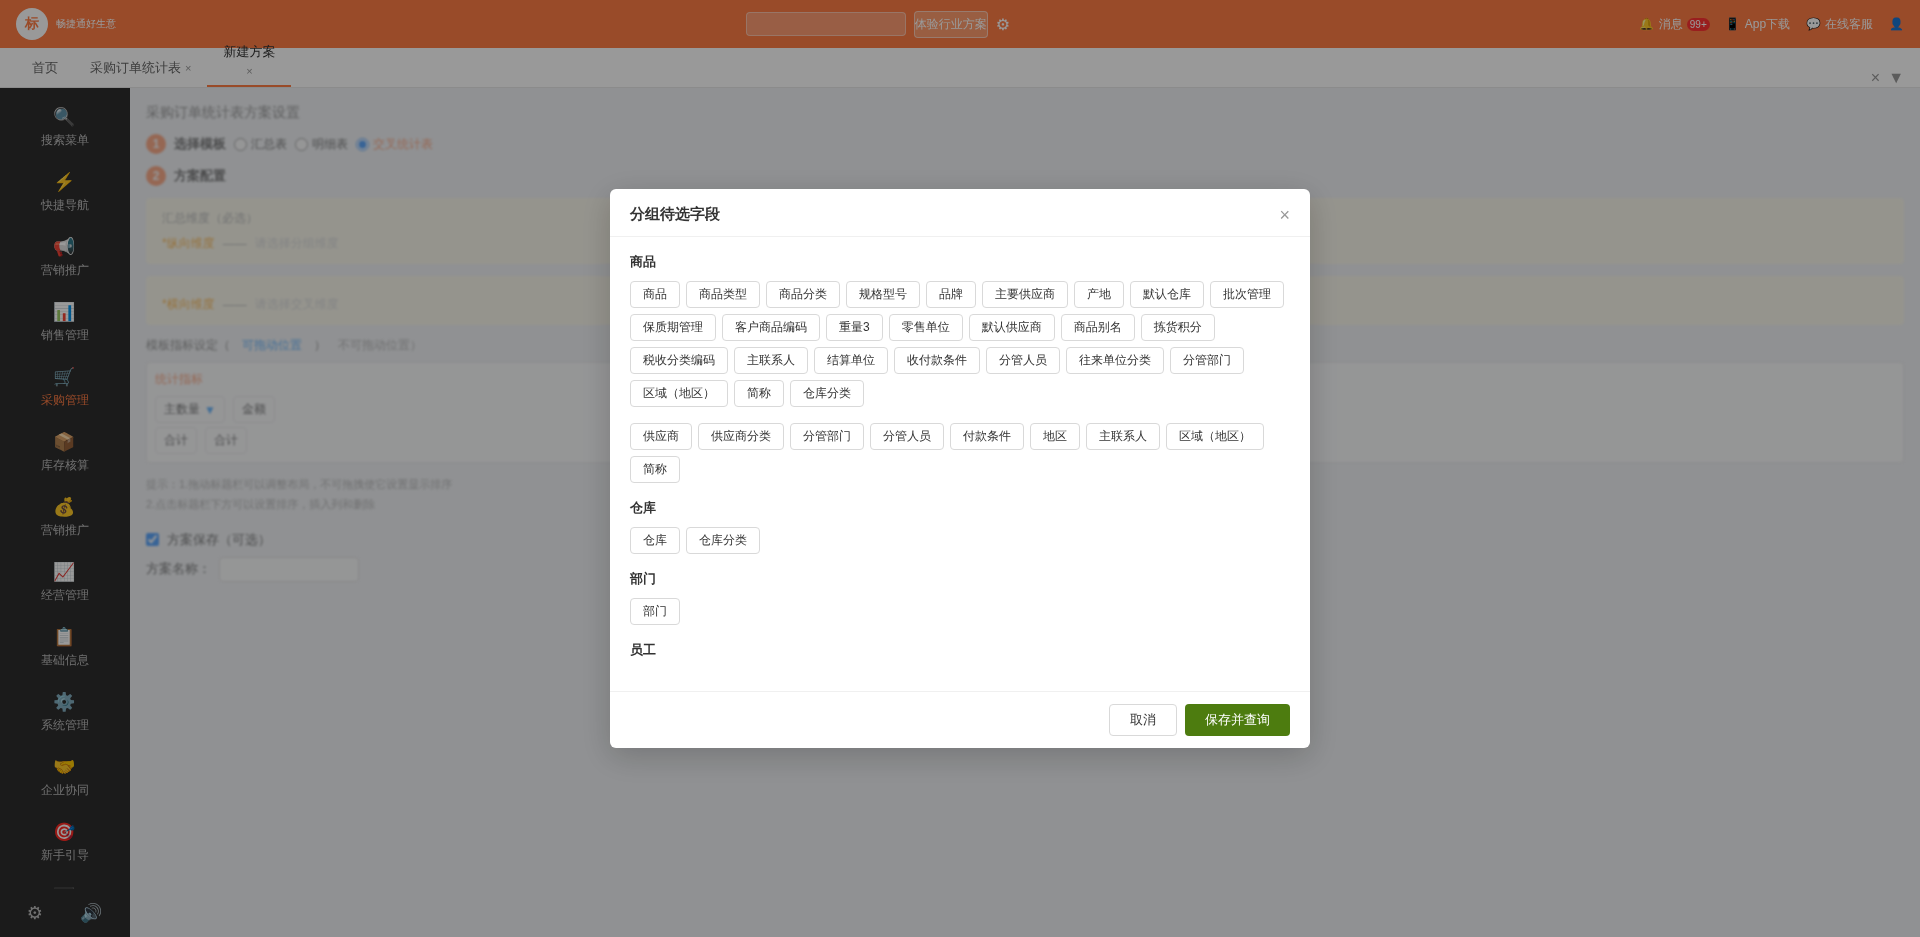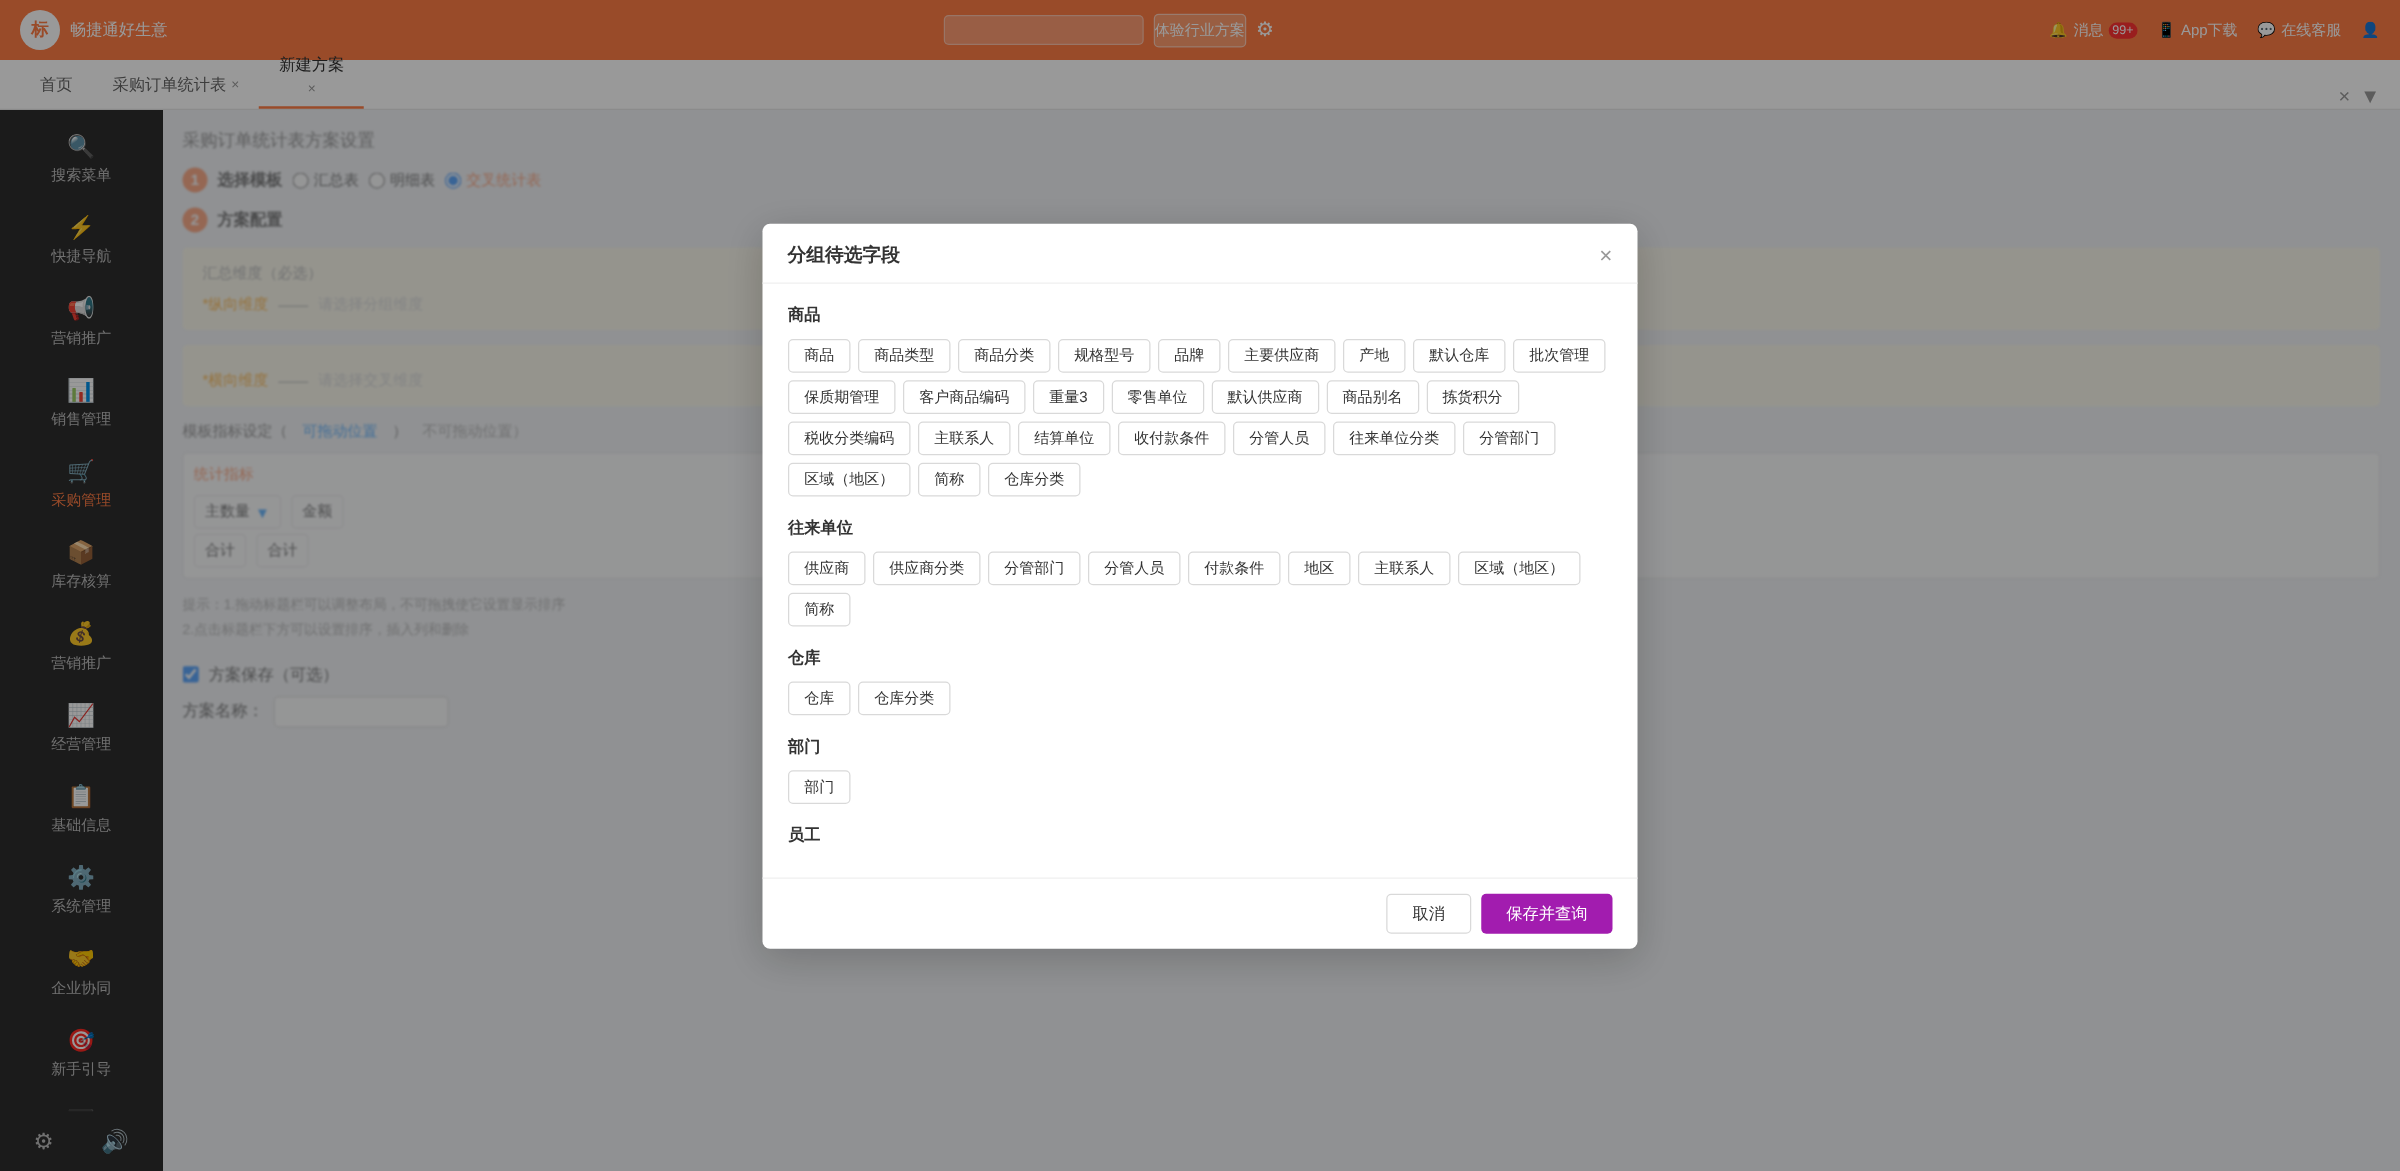--- a/index.html
+++ b/index.html
@@ -19,21 +19,21 @@
       align-items: center;
       gap: 8px;
     }
     .logo-icon {
       width: 32px; height: 32px;
       background: #fff;
       border-radius: 50%;
       display: flex; align-items: center; justify-content: center;
       color: #ff7d45; font-weight: bold; font-size: 14px;
     }
-    .logo-text { color: #fff; font-size: 13px; }
+    .logo-text { color: #fff; font-size: 10px; }
     .header-center {
       display: flex;
       align-items: center;
       gap: 8px;
     }
     .search-bar {
       background: rgba(255,255,255,0.25);
       border: 1px solid rgba(255,255,255,0.4);
       border-radius: 4px;
       padding: 4px 8px;
@@ -215,21 +215,21 @@
       border: 1px solid #d9d9d9;
       background: #fff;
       border-radius: 4px;
       cursor: pointer;
       font-size: 13px;
       color: #333;
     }
     .btn-confirm {
       padding: 6px 20px;
       border: none;
-      background: #a21caf;
+      background: #4d7c0f;
       color: #fff;
       border-radius: 4px;
       cursor: pointer;
       font-size: 13px;
       text-align: right;
     }
 
     
     .field-section {
       margin-bottom: 16px;
@@ -504,21 +504,20 @@
           <span class="field-tag">分管人员</span>
           <span class="field-tag">往来单位分类</span>
           <span class="field-tag">分管部门</span>
           <span class="field-tag">区域（地区）</span>
           <span class="field-tag">简称</span>
           <span class="field-tag">仓库分类</span>
         </div>
       </div>
 
       <div class="field-section">
-        <div class="field-section-title">往来单位</div>
         <div class="field-tags">
           <span class="field-tag">供应商</span>
           <span class="field-tag">供应商分类</span>
           <span class="field-tag">分管部门</span>
           <span class="field-tag">分管人员</span>
           <span class="field-tag">付款条件</span>
           <span class="field-tag">地区</span>
           <span class="field-tag">主联系人</span>
           <span class="field-tag">区域（地区）</span>
           <span class="field-tag">简称</span>

